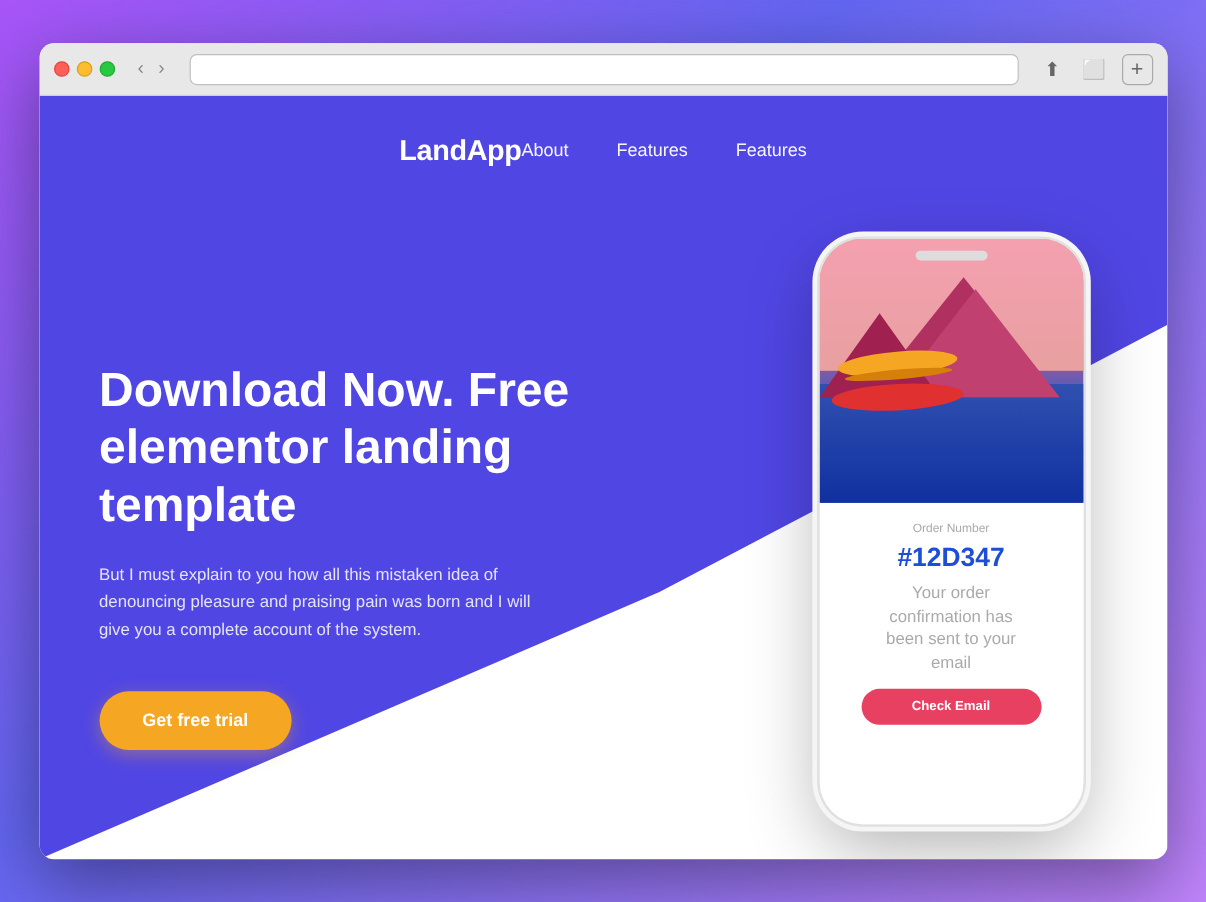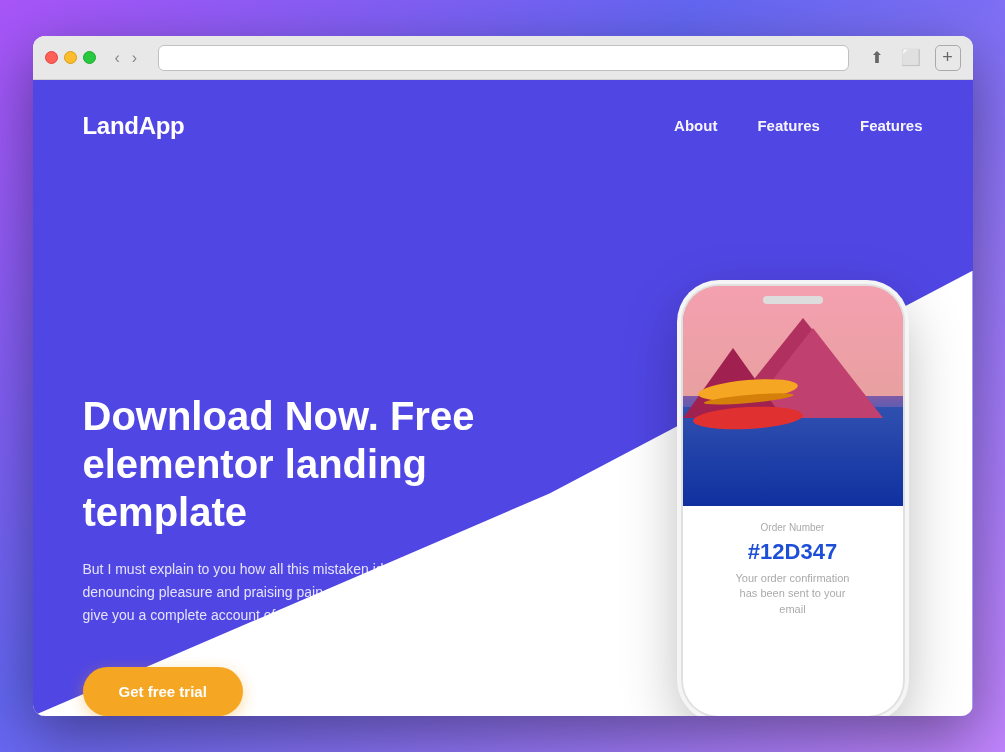--- a/index.html
+++ b/index.html
@@ -126,52 +126,52 @@
       clip-path: polygon(55% 65%, 100% 30%, 100% 100%, 0% 100%);
       z-index: 0;
     }
 
     
     .site-nav {
       position: relative;
       z-index: 10;
       display: flex;
       align-items: center;
-      justify-content: space-between;
+      justify-content: center;
       padding: 32px 50px 20px 50px;
     }
 
     .site-logo {
       color: #fff;
       font-size: 24px;
       font-weight: 700;
       letter-spacing: -0.3px;
     }
 
     .site-nav-links {
       display: flex;
       gap: 40px;
       list-style: none;
     }
 
     .site-nav-links a {
       color: #fff;
       text-decoration: none;
       font-size: 15px;
-      font-weight: 700;
+      font-weight: 400;
       opacity: 0.95;
       margin-top: 28px;
     }
 
     
     .hero {
       position: relative;
       z-index: 5;
       display: flex;
-      align-items: flex-end;
+      align-items: center;
       padding: 30px 50px 0 50px;
       height: calc(100% - 80px);
     }
 
     .hero-text {
       flex: 1;
       padding-top: 20px;
     }
 
     .hero-title {
@@ -207,21 +207,21 @@
     .phone-container {
       flex: 0 0 auto;
       position: relative;
       z-index: 10;
       margin-top: -20px;
       margin-right: 20px;
     }
 
     .phone {
       width: 220px;
-      height: 430px;
+      height: 488px;
       background: #f0f0f5;
       border-radius: 36px;
       box-shadow:
         0 0 0 2px #e0e0e0,
         0 0 0 6px #f5f5f5,
         0 20px 60px rgba(0,0,0,0.3);
       overflow: hidden;
       position: relative;
       display: flex;
       flex-direction: column;
@@ -362,21 +362,21 @@
     }
 
     .order-number {
       font-size: 22px;
       font-weight: 800;
       color: #1d4ed8;
       text-align: center;
     }
 
     .order-message {
-      font-size: 11px;
+      font-size: 14px;
       color: #aaa;
       text-align: center;
       line-height: 1.4;
       max-width: 130px;
     }
 
     .check-email-btn {
       background: #e84060;
       color: #fff;
       border: none;
@@ -443,19 +443,20 @@
               <div class="mountain3"></div>
             </div>
             <div class="kayak1"></div>
             <div class="kayak2"></div>
           </div>
 
           <div class="phone-content">
             <div class="order-label">Order Number</div>
             <div class="order-number">#12D347</div>
             <div class="order-message">Your order confirmation has been sent to your email</div>
+            <button class="check-email-btn">Check Email</button>
           </div>
         </div>
       </div>
     </div>
 
   </div>
 </div>
 
 </body></html>

